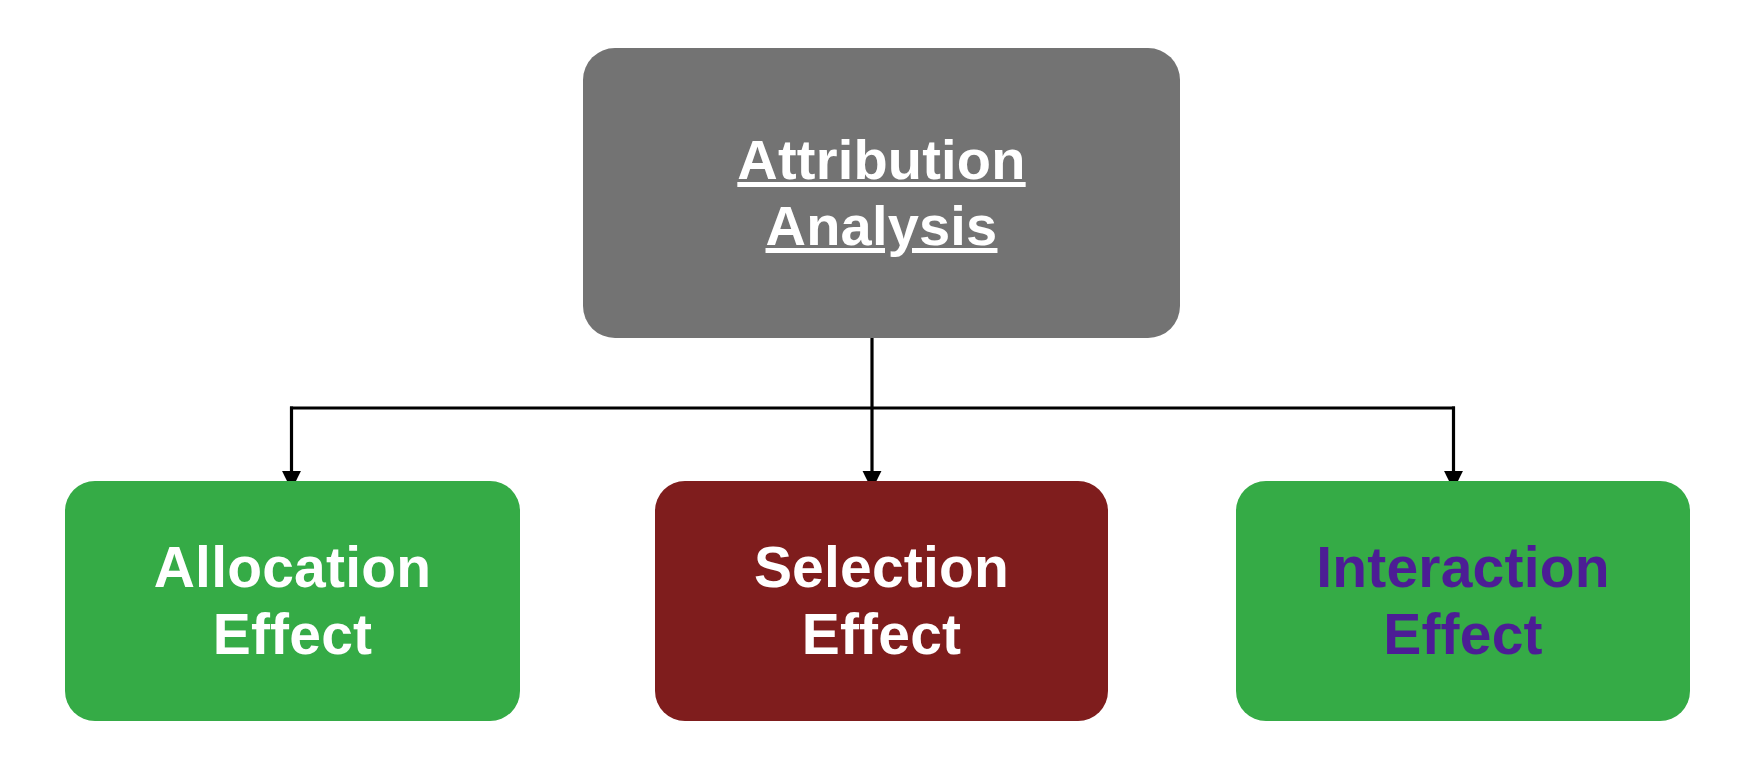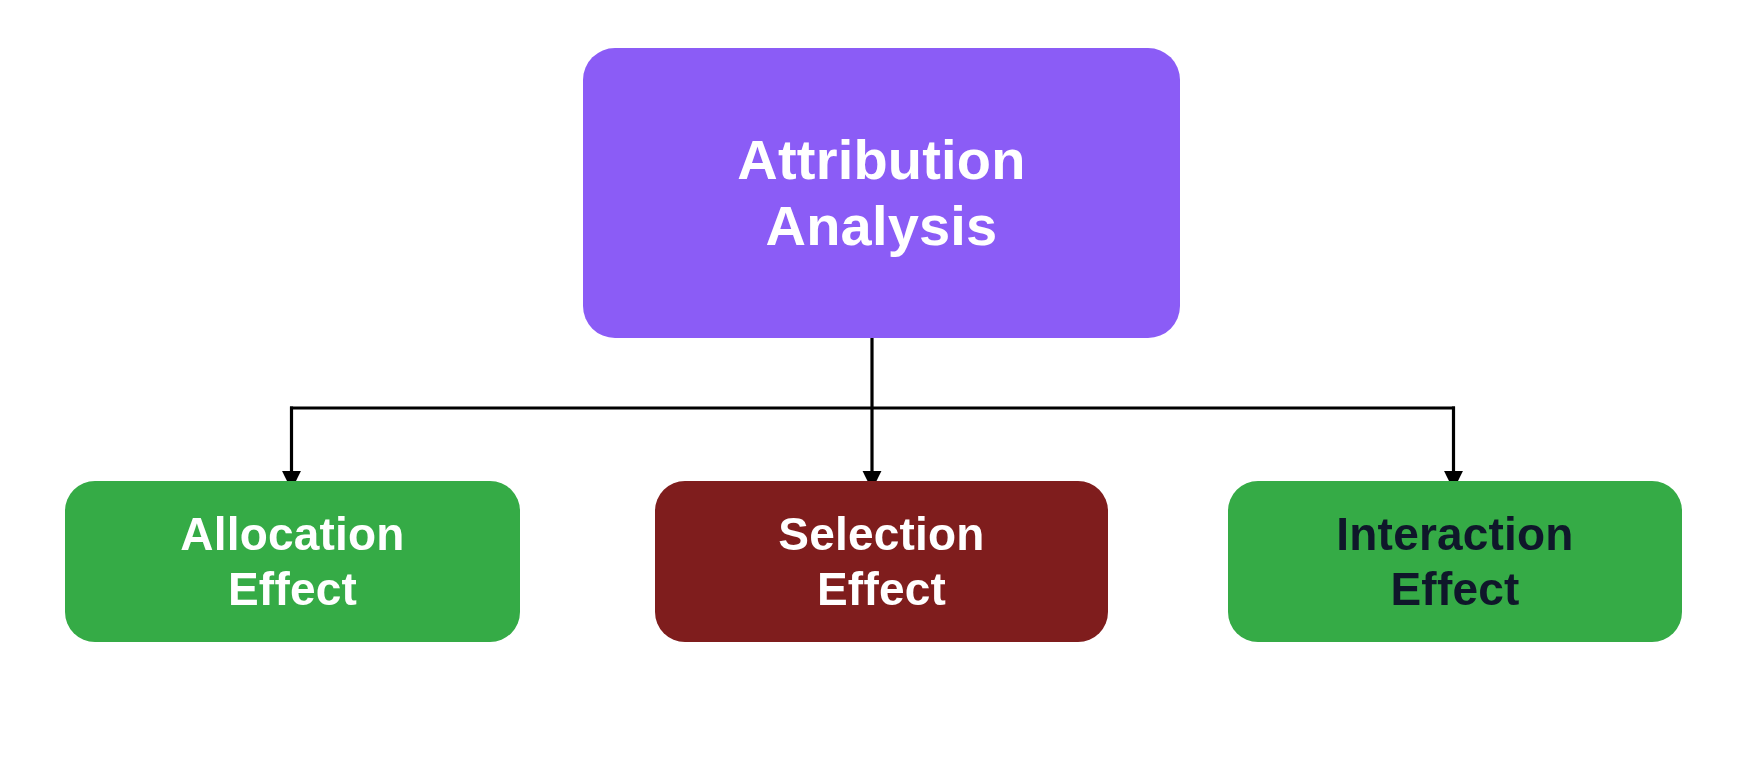--- a/index.html
+++ b/index.html
@@ -50,24 +50,24 @@
     top: 48px;
     width: 597px;
     height: 290px;
     border-radius: 32px;
     background: #157a3d;
     font-size: 56px;
   }
   
   .child-node {
     top: 481px;
-    height: 161px;
+    height: 240px;
     border-radius: 30px;
     background: #35ab46;
-    font-size: 46px;
+    font-size: 57px;
   }
   #child-node-0 { left: 65px;   width: 455px; }
   #child-node-1 { left: 655px;  width: 453px; }
   #child-node-2 { left: 1228px; width: 454px; }
 </style>
 </head>
 <body>
 
 <div id="canvas" style="background: rgb(255, 255, 255);">
 
@@ -82,33 +82,33 @@
 
     <line x1="290" y1="408" x2="1455" y2="408" stroke="#000000" stroke-width="3.2"></line>
 
     <line x1="291.5" y1="406.5" x2="291.5" y2="472" stroke="#000000" stroke-width="3.2" marker-end="url(#arrowhead)"></line>
 
     <line x1="872" y1="408" x2="872" y2="472" stroke="#000000" stroke-width="3.2" marker-end="url(#arrowhead)"></line>
 
     <line x1="1453.5" y1="406.5" x2="1453.5" y2="472" stroke="#000000" stroke-width="3.2" marker-end="url(#arrowhead)"></line>
   </svg>
 
-  <div class="node" id="root-node" style="background: #8b5cf6; color: rgb(255, 255, 255);">
+  <div class="node" id="root-node" style="background: #737373; color: rgb(255, 255, 255); text-decoration: underline;">
     <span class="node-label">Attribution
 Analysis</span>
   </div>
 
   <div class="node child-node" id="child-node-0" style="background: rgb(53, 171, 70); color: rgb(255, 255, 255);">
     <span class="node-label">Allocation
 Effect</span>
   </div>
 
   <div class="node child-node" id="child-node-1" style="background: #7f1d1d; color: rgb(255, 255, 255);">
     <span class="node-label">Selection
 Effect</span>
   </div>
 
-  <div class="node child-node" id="child-node-2" style="background: rgb(53, 171, 70); color: #0f172a;">
+  <div class="node child-node" id="child-node-2" style="background: rgb(53, 171, 70); color: #4c1d95; margin-left: 8px;">
     <span class="node-label">Interaction
 Effect</span>
   </div>
 
 </div>
 
 </body></html>

